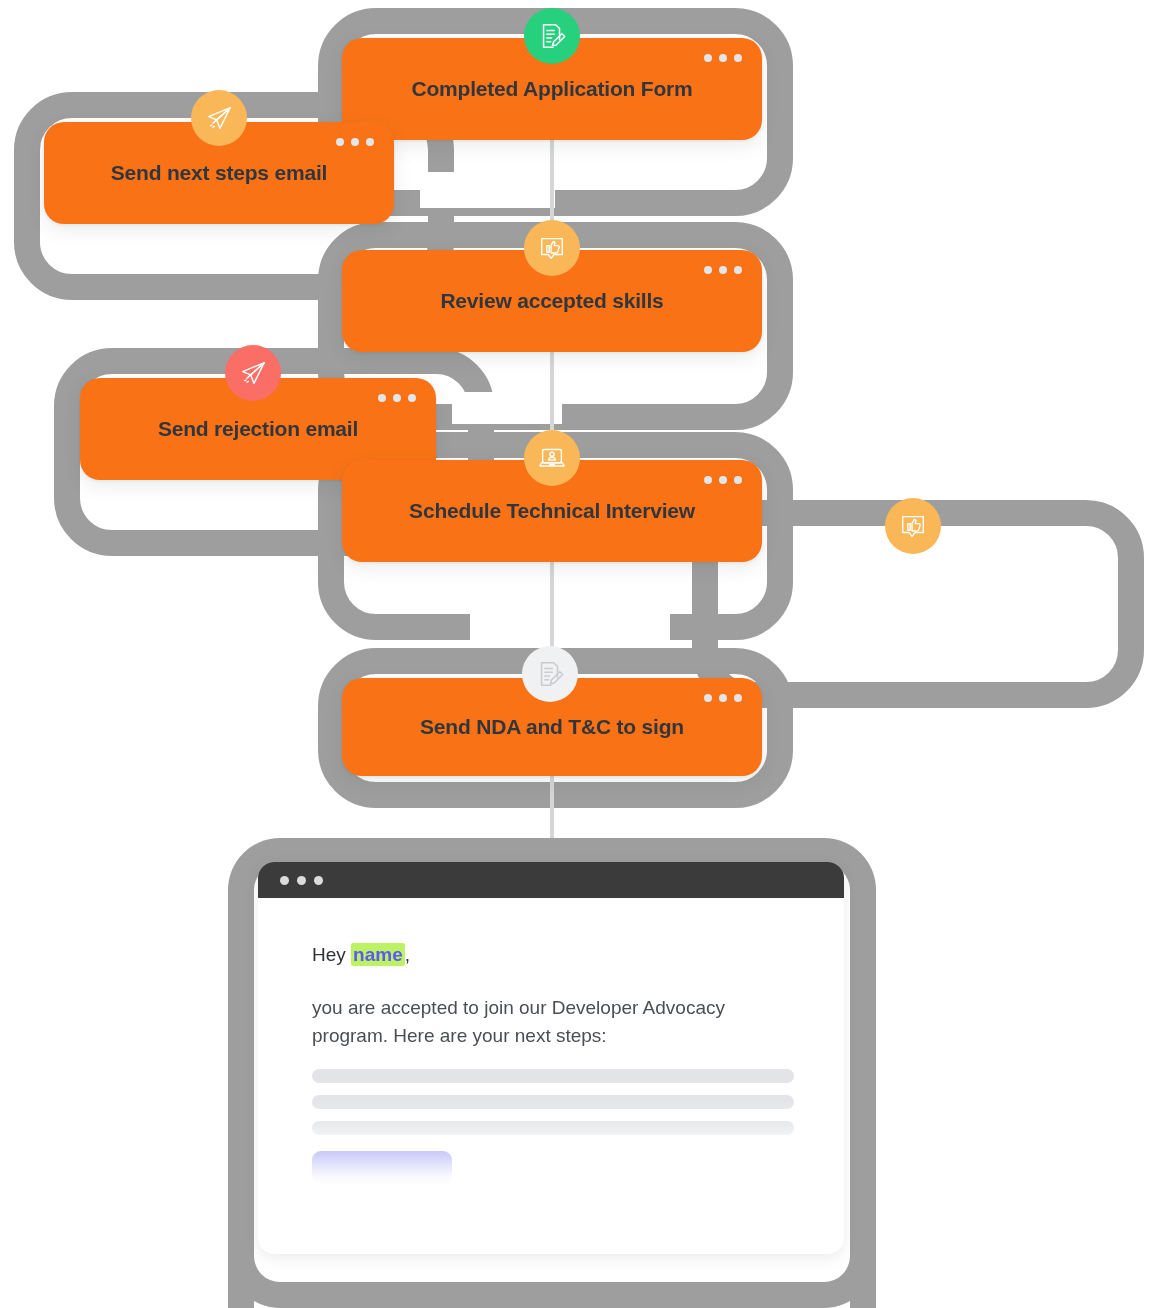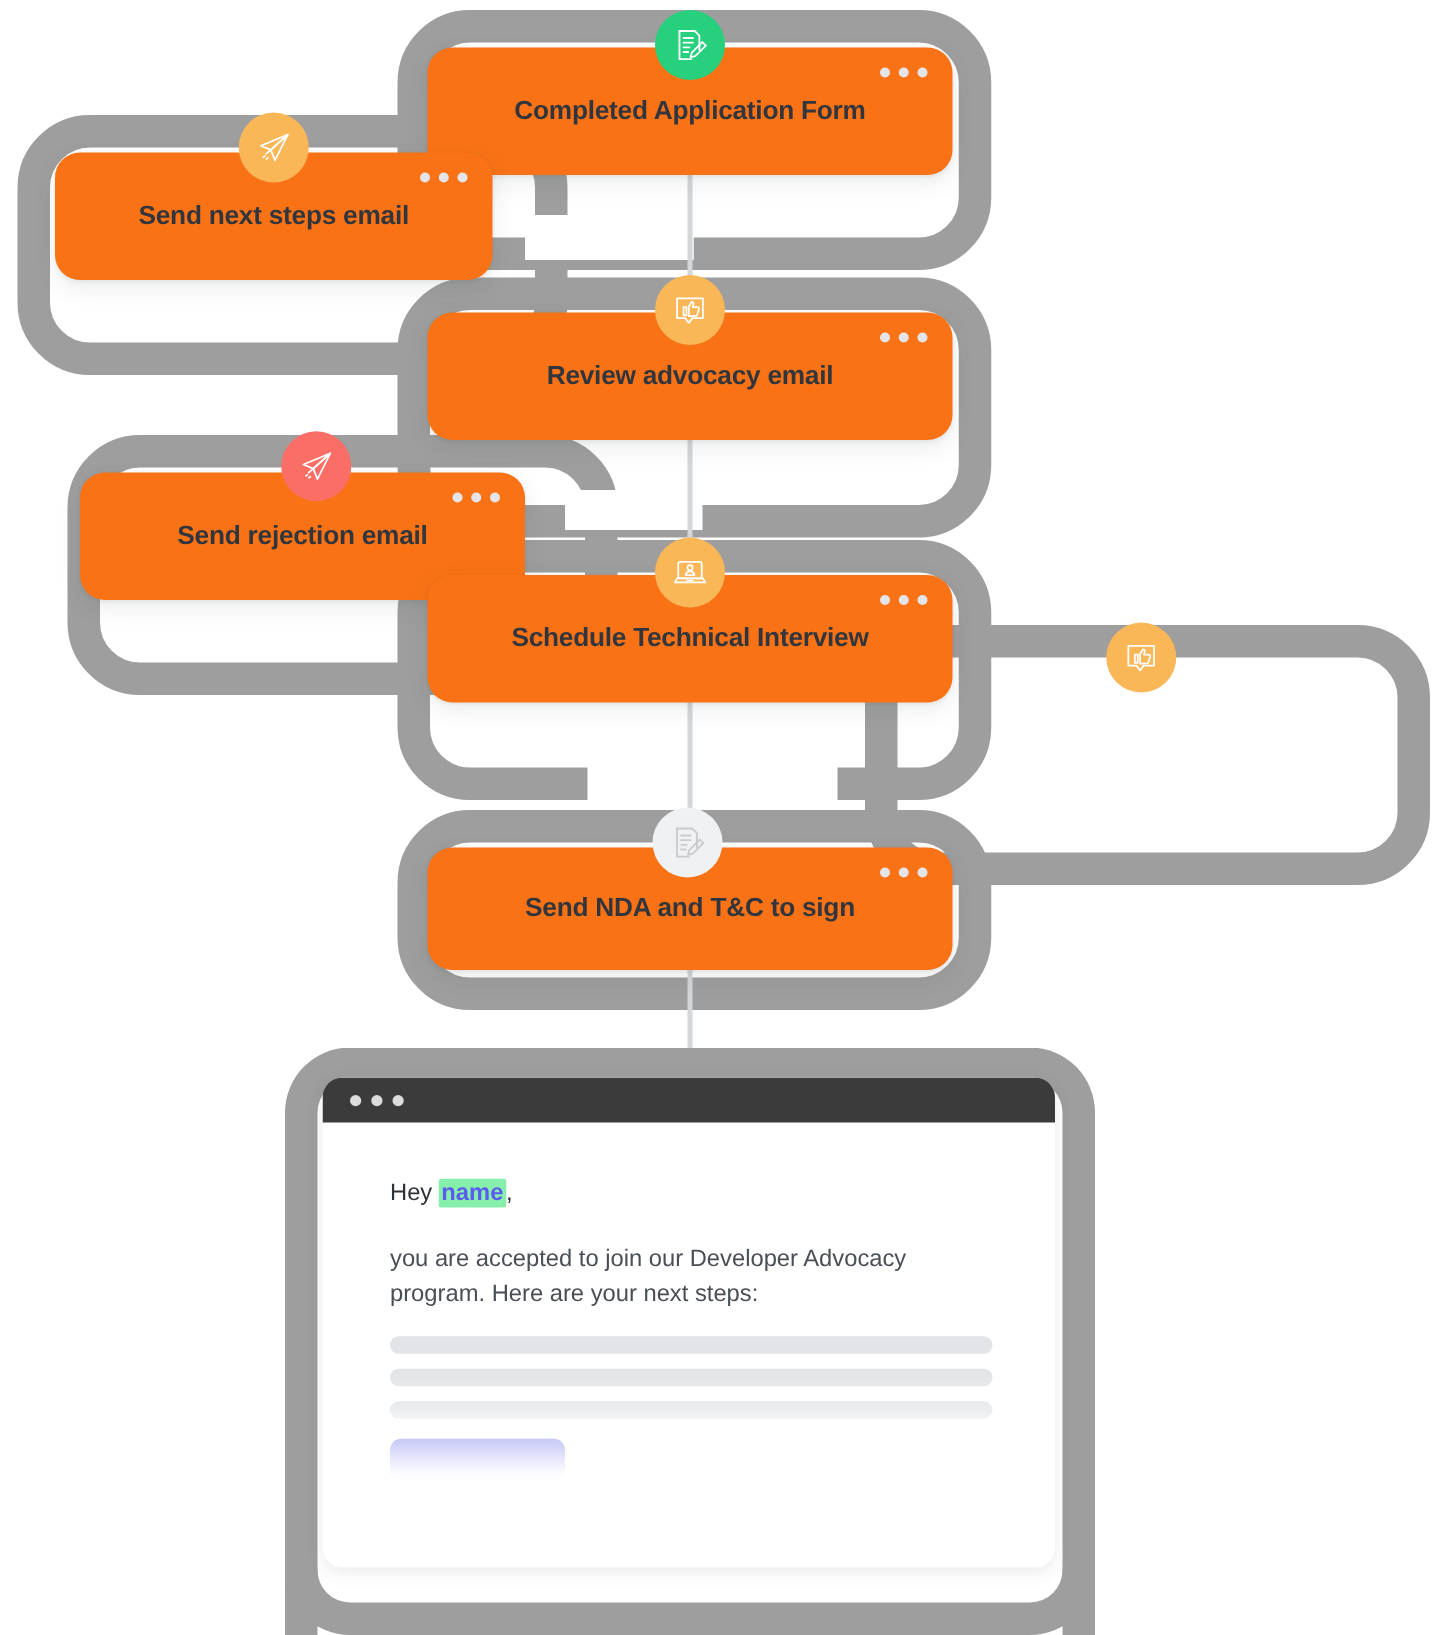--- a/index.html
+++ b/index.html
@@ -137,21 +137,21 @@
     color: #4a4f55;
   }
   .greeting {
     font-size: 19px;
     color: #2f3338;
     margin-bottom: 28px;
   }
   .greeting .var {
     color: #5b5bf0;
     font-weight: bold;
-    background: #86efac;
+    background: #bef264;
     padding: 1px 2px;
     border-radius: 2px;
   }
   .para {
     font-size: 19px;
     line-height: 1.45;
     color: #4a4f55;
     margin-bottom: 20px;
     max-width: 480px;
   }
@@ -228,36 +228,36 @@
   <div class="badge" style="left:191px; top:90px; background:#fab758;">
     <svg width="30" height="30" viewBox="0 0 32 32" fill="none" stroke="#ffffff" stroke-width="1.5" stroke-linecap="round" stroke-linejoin="round">
       <path d="M28 5L5 14.5l8.5 3.5L28 5z"></path>
       <path d="M28 5L17 27l-3.5-9L28 5z"></path>
       <path d="M13.5 18l-4 3.5"></path>
       <path d="M8.5 23.5l-3 1.5M11 25l-2.5 1.5" stroke-dasharray="1.5 2"></path>
     </svg>
   </div>
 
   <div class="card center" style="left:342px; top:250px; width:420px; height:102px;">
-    <div class="card-title">Review advocacy email</div>
+    <div class="card-title">Review accepted skills</div>
     <div class="dots">
         <i></i>
         <i></i>
         <i></i>
       </div>
   </div>
   <div class="badge" style="left:524px; top:220px; background:#fab758;">
     <svg width="30" height="30" viewBox="0 0 32 32" fill="none" stroke="#ffffff" stroke-width="1.5" stroke-linecap="round" stroke-linejoin="round">
       <path d="M5 6h22v17H18l-3 4-3-4H5z"></path>
       <path d="M13 13.5v7h-2.5v-7z"></path>
       <path d="M15 20.5V13l2.5-4c1.2 0 1.8.8 1.5 2l-.7 2.5h4c1 0 1.6.9 1.3 1.8l-1.4 4.6c-.2.8-.9 1.4-1.8 1.4H15z"></path>
     </svg>
   </div>
 
-  <div class="card" style="left:64px; top:378px; width:356px; height:102px;">
+  <div class="card" style="left:80px; top:378px; width:356px; height:102px;">
     <div class="card-title" style="text-align:center;">Send rejection email</div>
     <div class="dots">
         <i></i>
         <i></i>
         <i></i>
       </div>
   </div>
   <div class="badge" style="left:225px; top:345px; background:#fa6e66;">
     <svg width="30" height="30" viewBox="0 0 32 32" fill="none" stroke="#ffffff" stroke-width="1.5" stroke-linecap="round" stroke-linejoin="round">
       <path d="M28 5L5 14.5l8.5 3.5L28 5z"></path>

